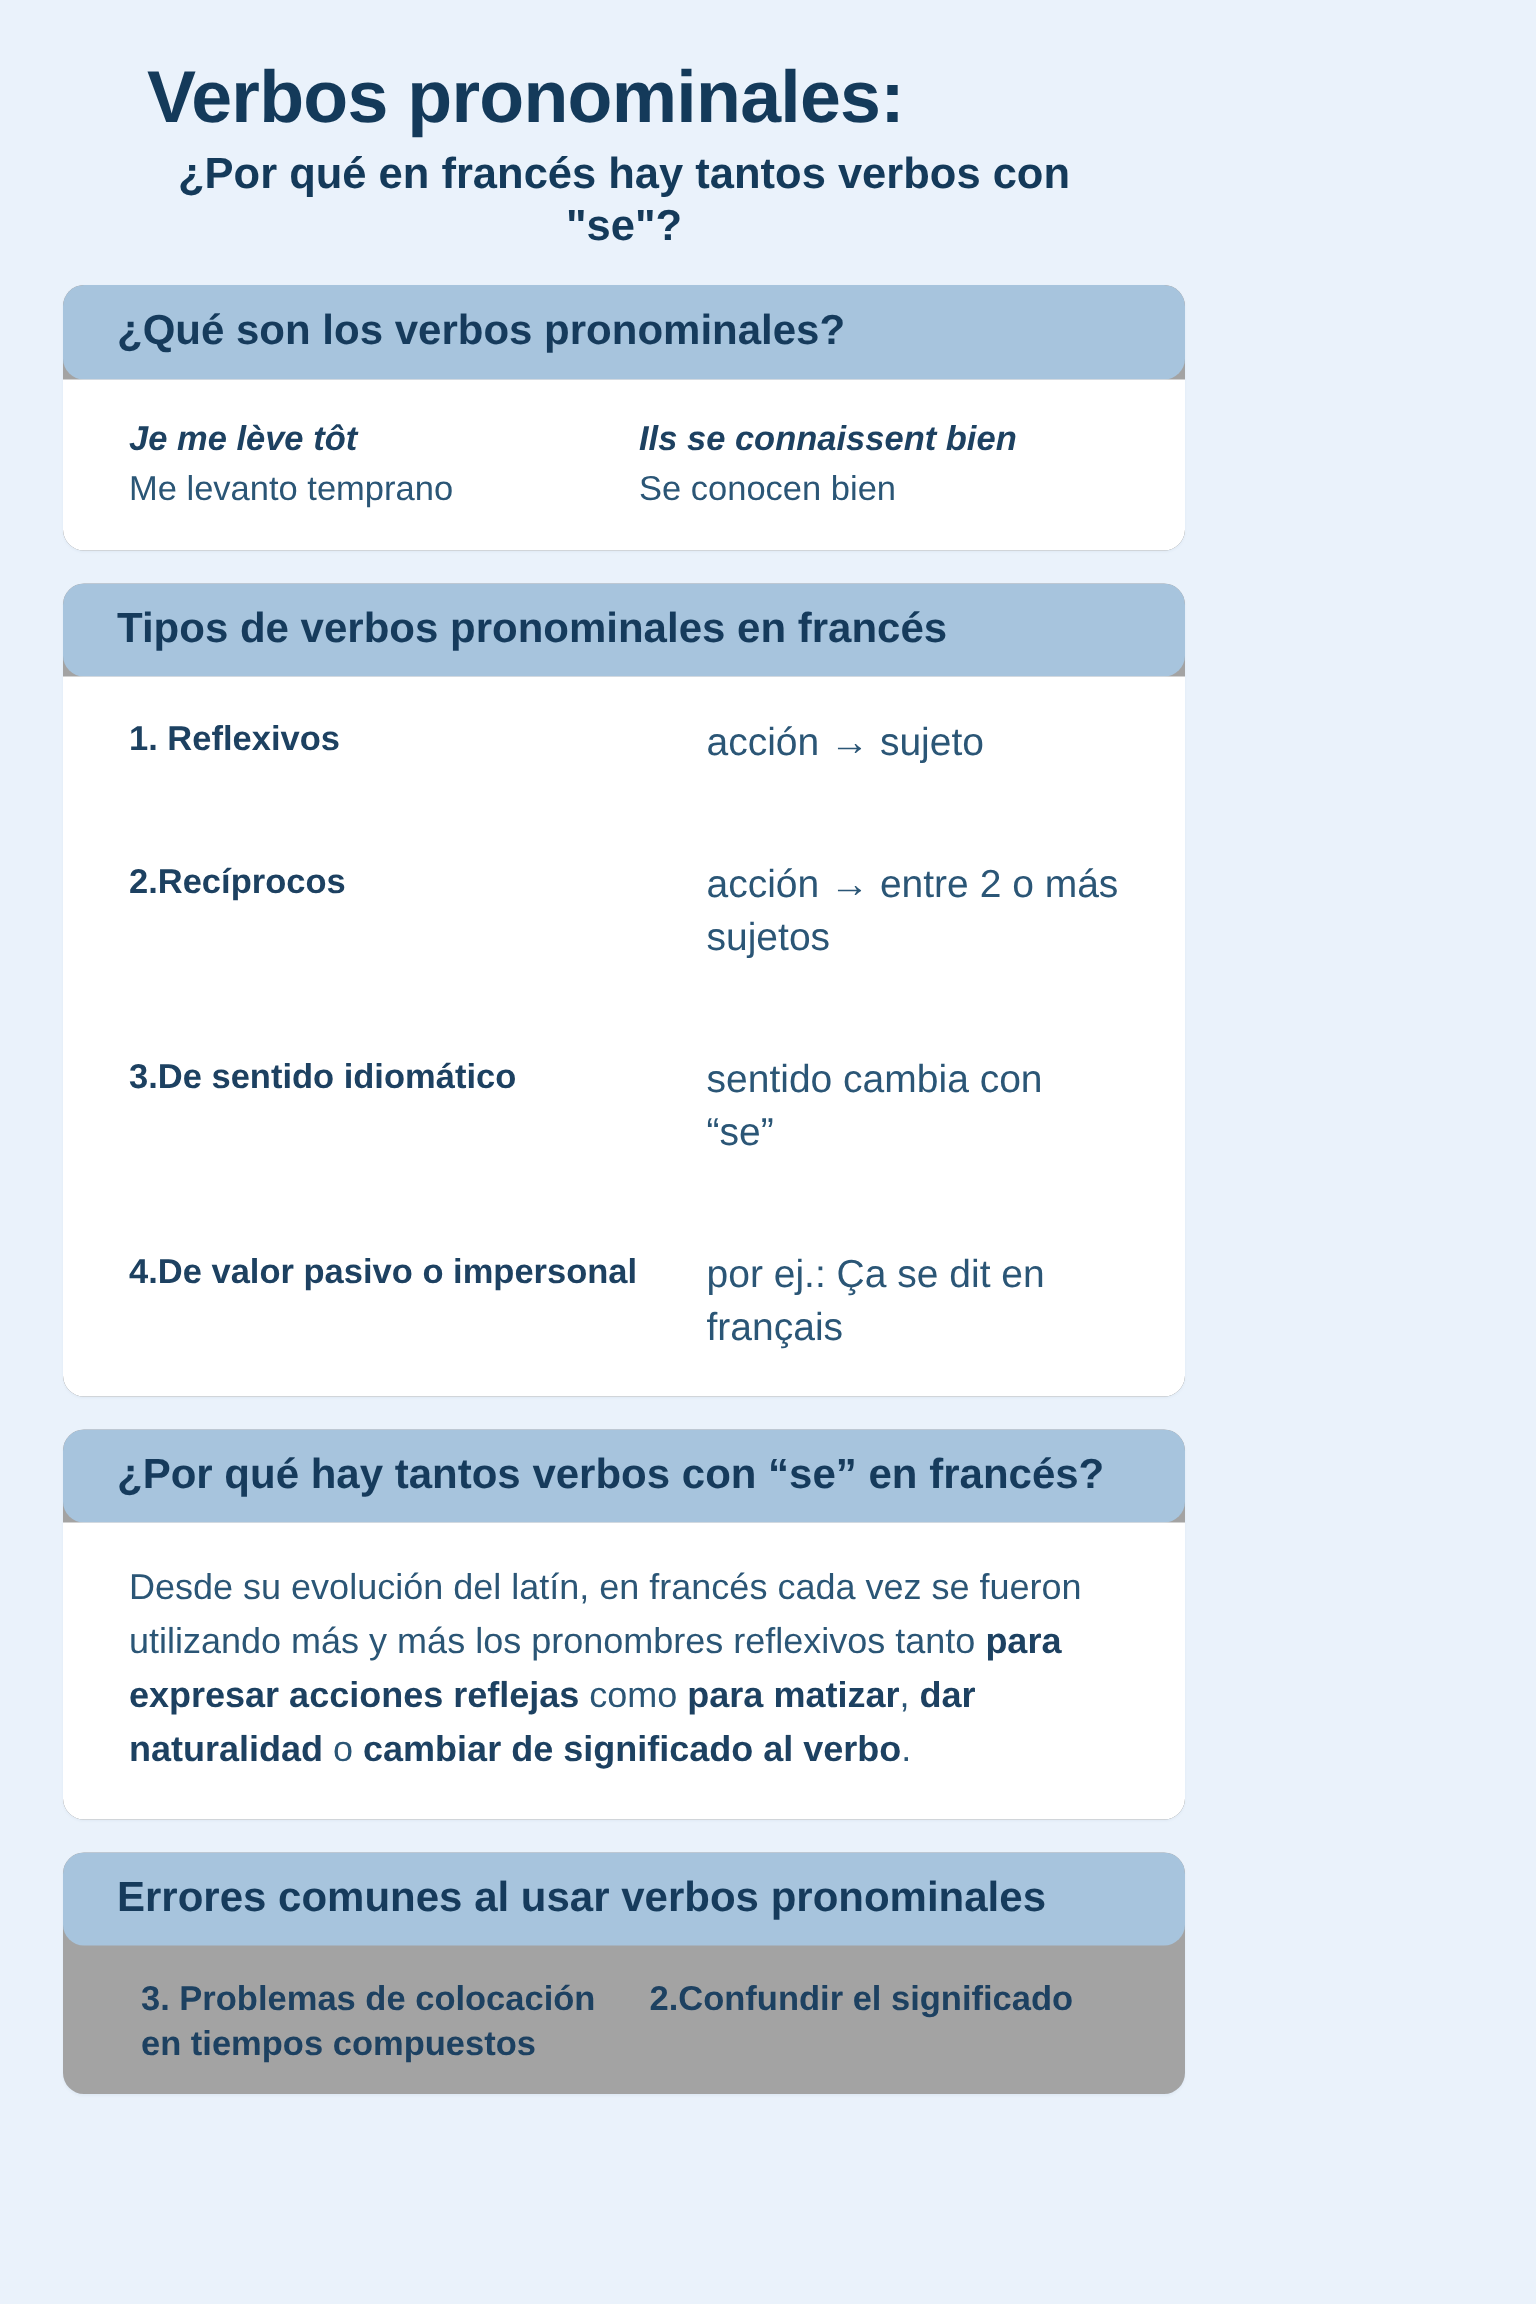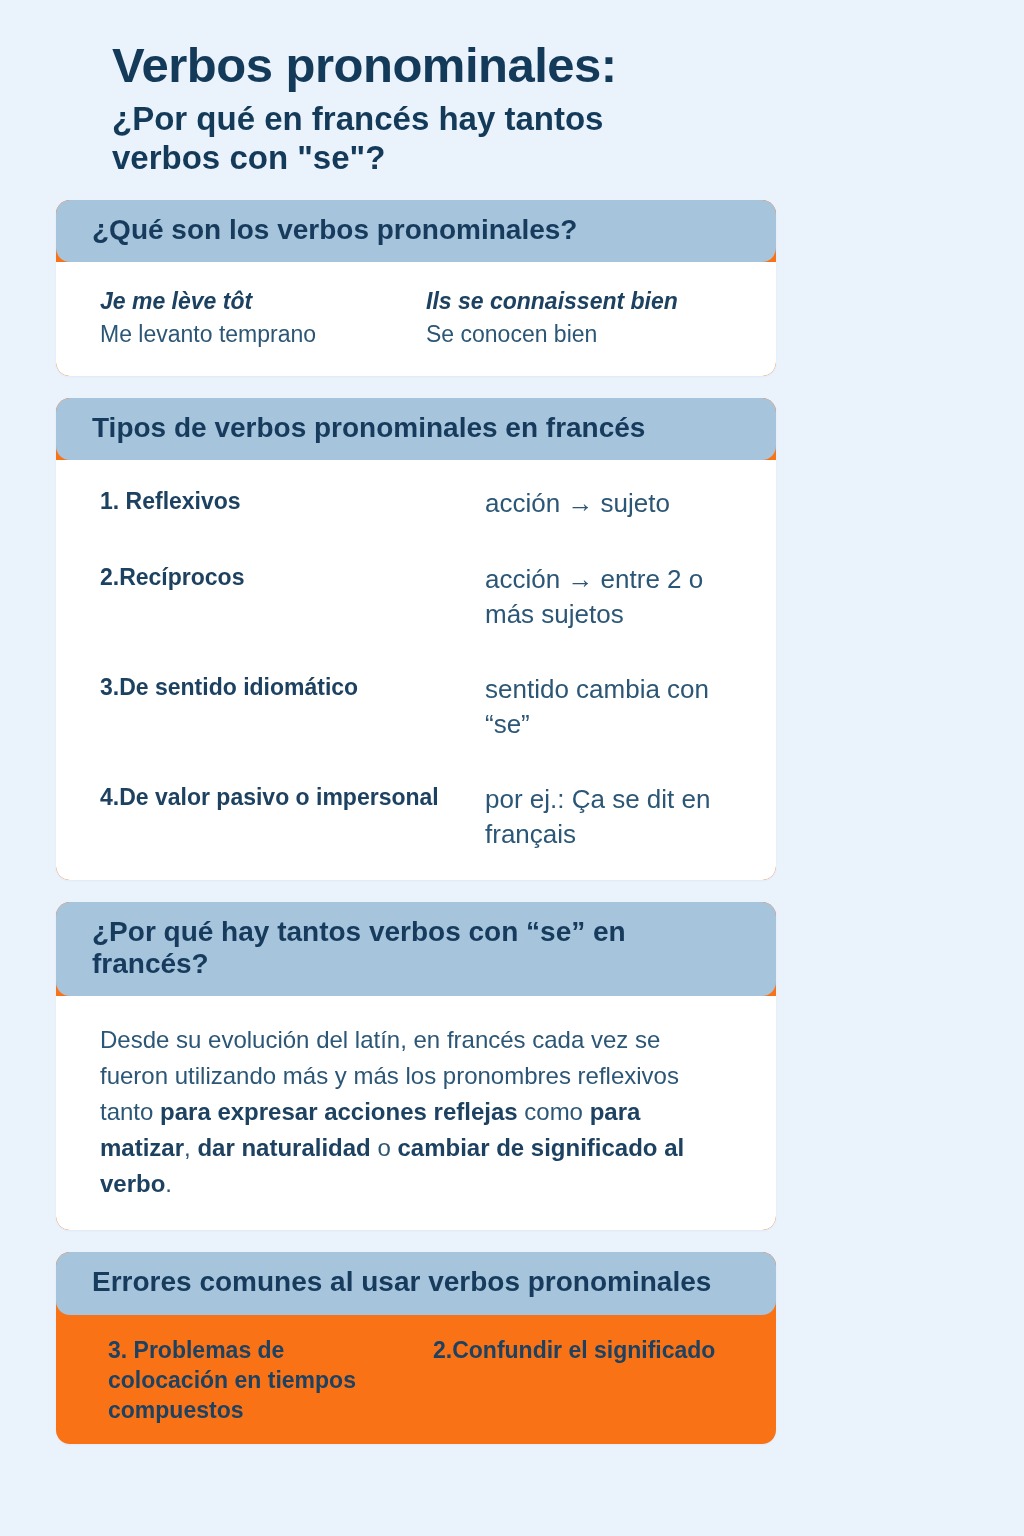--- a/index.html
+++ b/index.html
@@ -11,45 +11,46 @@
     font-family: "Liberation Sans", sans-serif;
     color: #1d4161;
   }
 
   .page {
     position: relative;
     width: 832px;
     height: 1536px;
     background: #eaf2fb;
     overflow: hidden;
-    padding: 0 56px;
+    padding: 0 42px;
   }
 
   
   .title-block {
     padding: 38px 56px 0 56px;
   }
   .title-main {
     font-size: 49px;
     font-weight: 700;
     letter-spacing: -0.5px;
     color: #143a5a;
     line-height: 1.12;
   }
   .title-sub {
-    font-size: 33px;
+    font-size: 29px;
     font-weight: 600;
     color: #143a5a;
     line-height: 1.2;
     margin-top: 6px;
+    text-align: center;
   }
 
   
   .card {
-    background: #f97316;
+    background: #a3a3a3;
     border-radius: 14px;
     margin-top: 22px;
     box-shadow: 0 1px 2px rgba(40,80,120,0.05);
     overflow: hidden;
   }
   .card-header {
     background: #a7c4dd;
     color: #163b5c;
     font-size: 28px;
     font-weight: 700;
@@ -83,21 +84,21 @@
   }
   .ex-es {
     font-size: 23px;
     color: #2b5676;
   }
 
   
   .types {
     display: grid;
     grid-template-columns: 385px 1fr;
-    row-gap: 40px;
+    row-gap: 60px;
     align-items: start;
   }
   .type-label {
     font-size: 23px;
     font-weight: 700;
     color: #1d4161;
     line-height: 1.35;
   }
   .type-desc {
     font-size: 26px;

